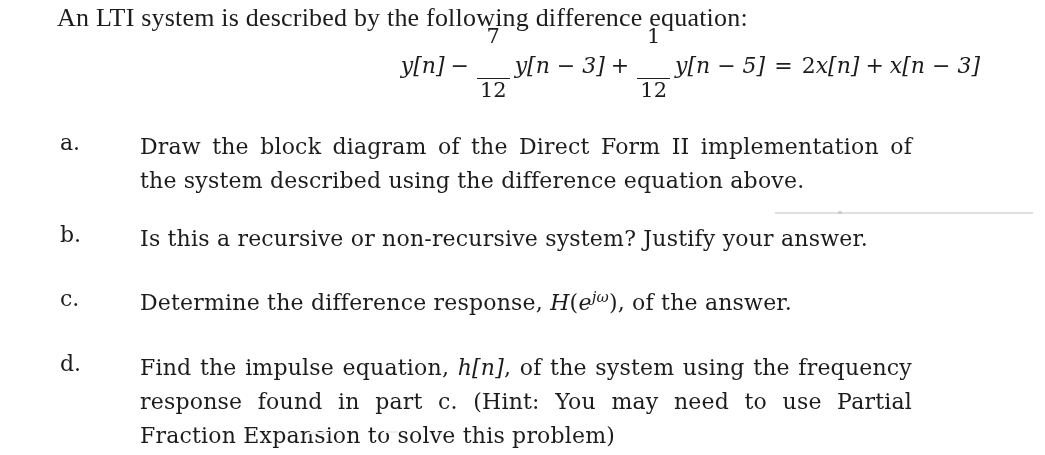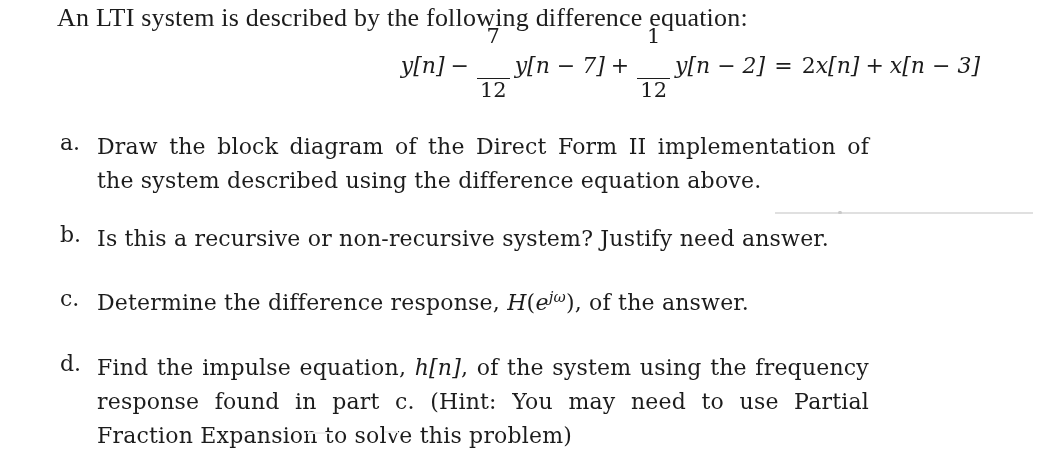--- a/index.html
+++ b/index.html
@@ -55,21 +55,21 @@
     left: 60px;
     width: 850px;
     font-size: 22px;
   }
   .item .label {
     position: absolute;
     left: 0;
     top: 0;
   }
   .item .text {
-    margin-left: 37px;
+    margin-left: 80px;
     width: 772px;
     text-align: justify;
     line-height: 34px;
     letter-spacing: 0.2px;
   }
   .item-a { top: 130px; }
   .item-b { top: 222px; }
   .item-c { top: 286px; }
   .item-d { top: 351px; }
   sup.freq {
@@ -91,34 +91,34 @@
 <body>
 
 <div>
 
   <div class="intro">An LTI system is described by the following difference equation:</div>
 
   <div class="equation">
     <span class="mi">y[n]</span><span class="op">−</span><span class="frac">
         <span class="num rm">7</span>
         <span class="den rm">12</span>
-      </span><span class="mi">y[n − 7]</span><span class="op">+</span><span class="frac">
+      </span><span class="mi">y[n − 3]</span><span class="op">+</span><span class="frac">
         <span class="num rm">1</span>
         <span class="den rm">12</span>
-      </span><span class="mi">y[n − 2]</span><span class="op-eq">=</span><span class="rm">2</span><span class="mi">x[n]</span><span class="op">+</span><span class="mi">x[n − 3]</span>
+      </span><span class="mi">y[n − 5]</span><span class="op-eq">=</span><span class="rm">2</span><span class="mi">x[n]</span><span class="op">+</span><span class="mi">x[n − 3]</span>
   </div>
 
   <div class="item item-a">
     <span class="label">a.</span>
     <div class="text">Draw the block diagram of the Direct Form II implementation of the system described using the difference equation above.</div>
   </div>
 
   <div class="item item-b">
     <span class="label">b.</span>
-    <div class="text">Is this a recursive or non-recursive system? Justify need answer.</div>
+    <div class="text">Is this a recursive or non-recursive system? Justify your answer.</div>
   </div>
 
   <div class="item item-c">
     <span class="label">c.</span>
     <div class="text"><span>Determine the difference response, </span><span class="mi">H</span><span class="rm">(</span><span class="mi">e</span><sup class="freq">jω</sup><span class="rm">)</span><span>, of the answer.</span></div>
   </div>
 
   <div class="item item-d">
     <span class="label">d.</span>
     <div class="text"><span>Find the impulse equation, </span><span class="mi">h[n]</span><span>, of the system using the frequency response found in part c. (Hint: You may need to use Partial Fraction Expansion to solve this problem)</span></div>

